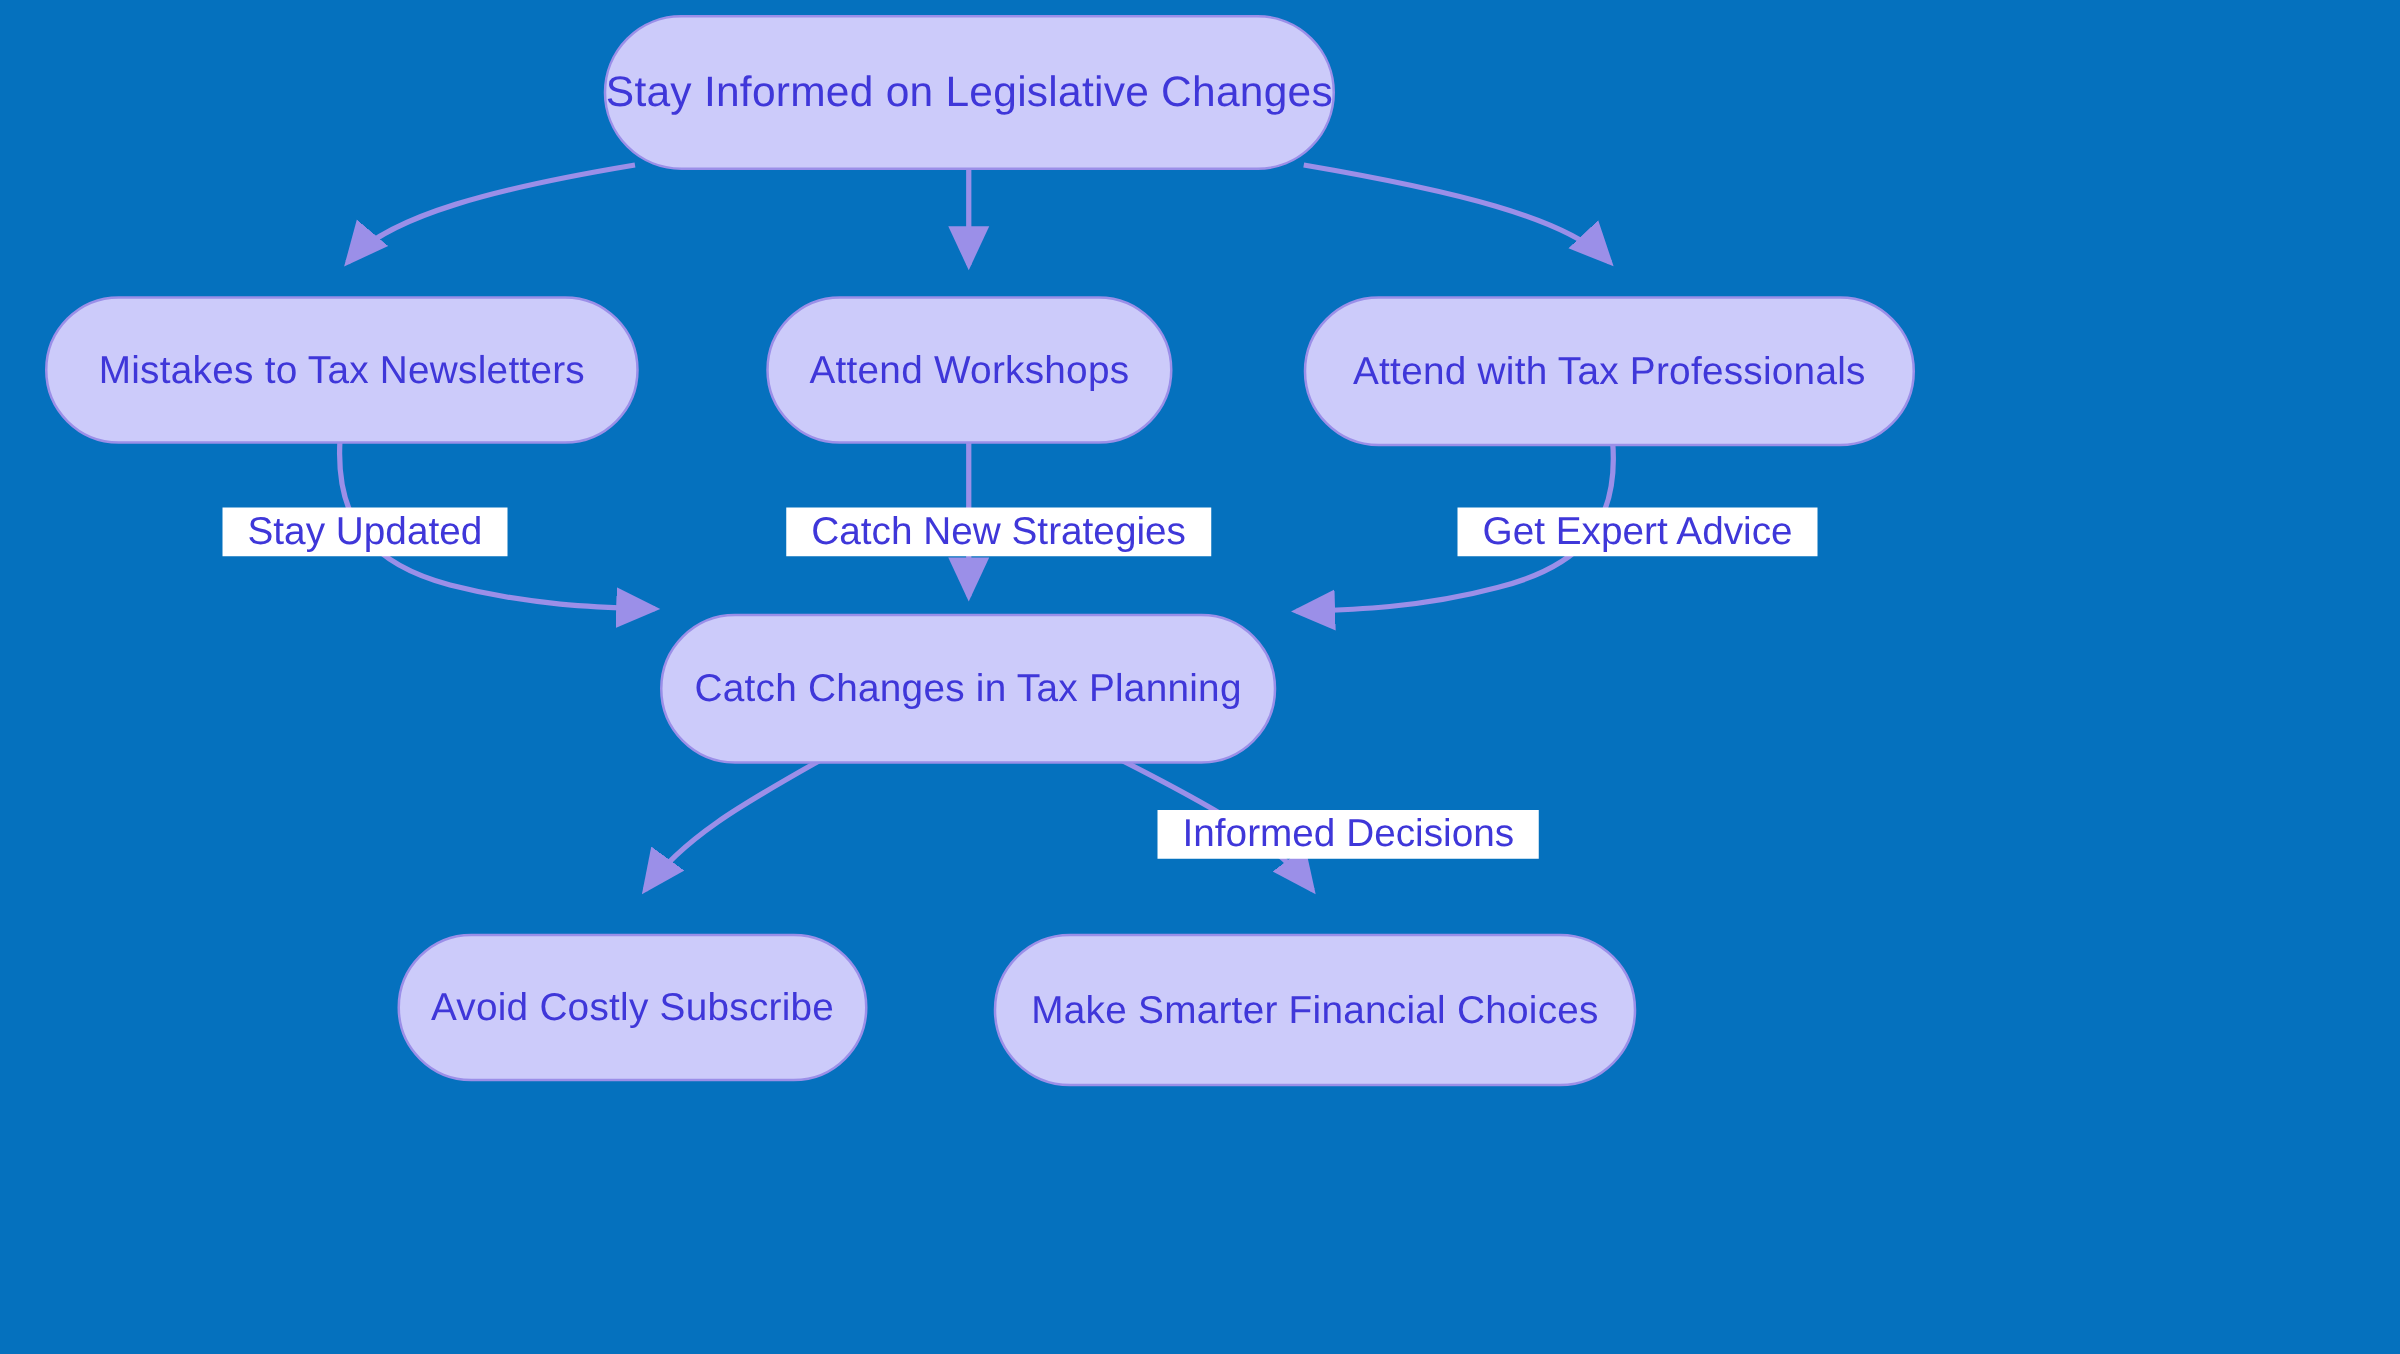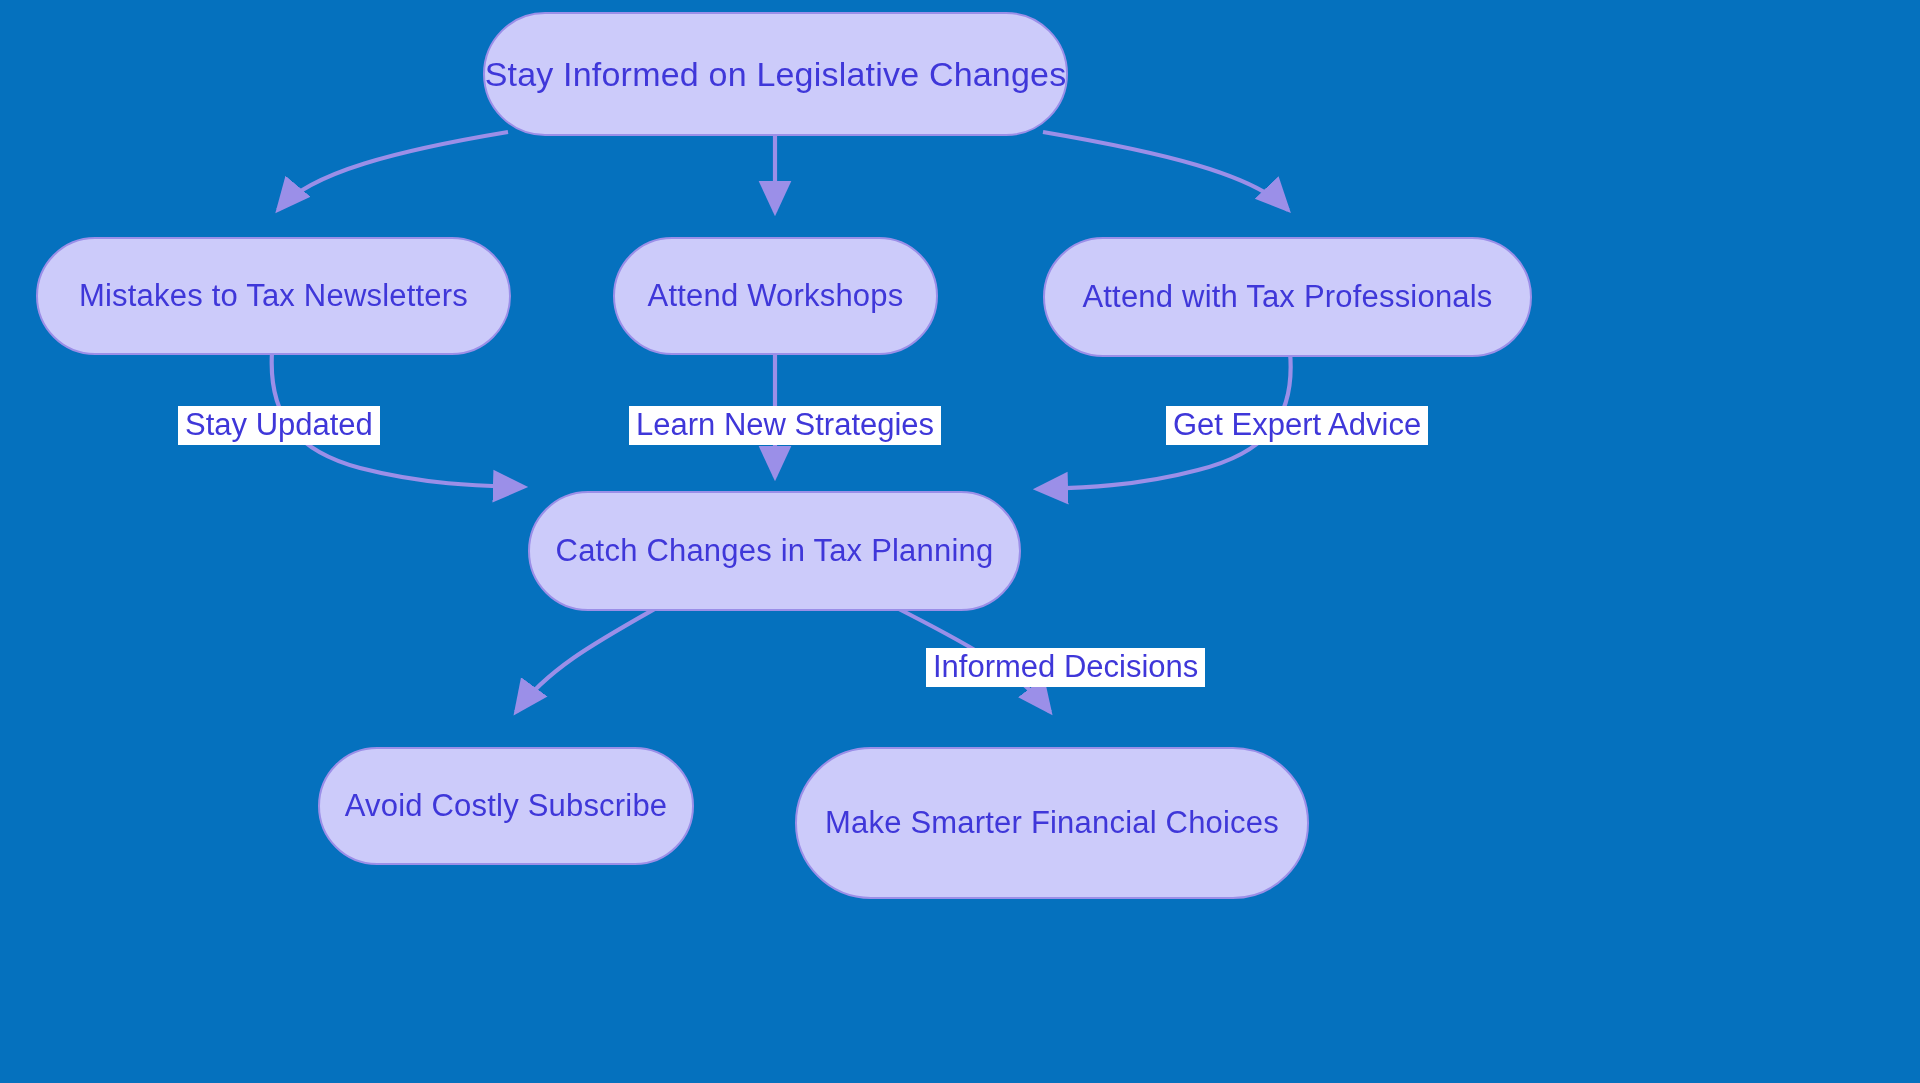--- a/index.html
+++ b/index.html
@@ -42,21 +42,21 @@
   }
   .node-label {
     display: block;
   }
   .edge-label {
     position: absolute;
     background: #ffffff;
     color: #3f37d9;
     font-size: 31px;
     line-height: 1.18;
-    padding: 1px 7px;
+    padding: 1px 20px;
     white-space: nowrap;
     z-index: 5;
   }
 </style>
 </head>
 <body>
 
 <div id="stage">
 
   <svg id="edge-layer" viewBox="0 0 1920 1083">
@@ -94,37 +94,37 @@
 
   <div class="node" style="left:1043px; top:237px; width:489px; height:120px; font-size:31px;">
     <span class="node-label">Attend with Tax Professionals</span>
   </div>
 
   <div class="edge-label" style="left:178px; top:406px;">
     <span>Stay Updated</span>
   </div>
 
   <div class="edge-label" style="left:629px; top:406px;">
-    <span>Learn New Strategies</span>
+    <span>Catch New Strategies</span>
   </div>
 
   <div class="edge-label" style="left:1166px; top:406px;">
     <span>Get Expert Advice</span>
   </div>
 
   <div class="node" style="left:528px; top:491px; width:493px; height:120px; font-size:31px;">
     <span class="node-label">Catch Changes in Tax Planning</span>
   </div>
 
 
   <div class="edge-label" style="left:926px; top:648px;">
     <span>Informed Decisions</span>
   </div>
 
   <div class="node" style="left:318px; top:747px; width:376px; height:118px; font-size:31px;">
     <span class="node-label">Avoid Costly Subscribe</span>
   </div>
 
-  <div class="node" style="left:795px; top:747px; width:514px; height:152px; font-size:31px;">
+  <div class="node" style="left:795px; top:747px; width:514px; height:122px; font-size:31px;">
     <span class="node-label">Make Smarter Financial Choices</span>
   </div>
 
 </div>
 
 </body></html>

